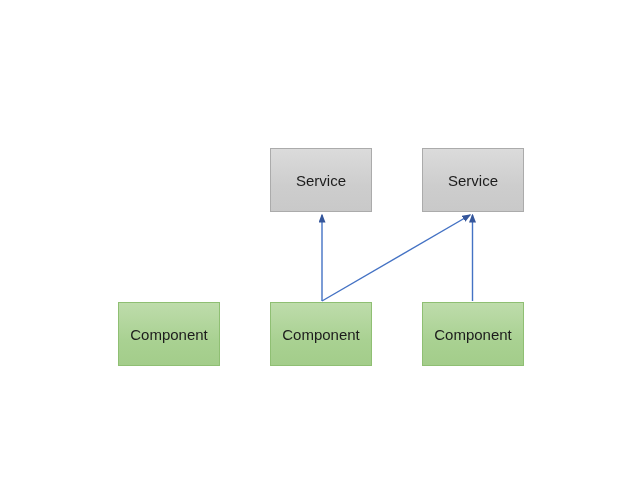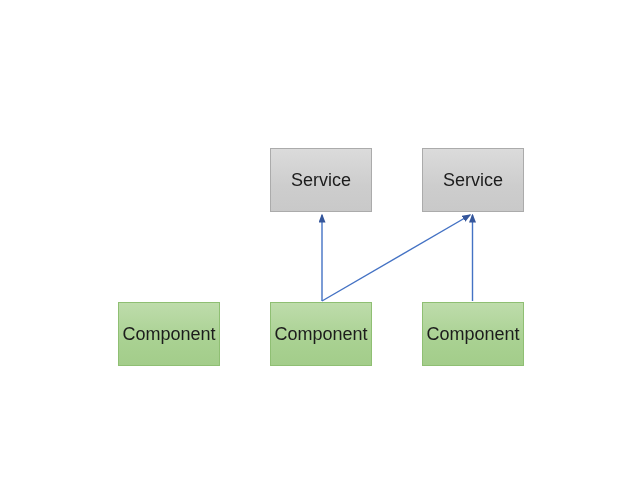--- a/index.html
+++ b/index.html
@@ -22,21 +22,21 @@
     width: 638px;
     height: 478px;
     pointer-events: none;
   }
   .node {
     position: absolute;
     box-sizing: border-box;
     display: flex;
     align-items: center;
     justify-content: center;
-    font-size: 18px;
+    font-size: 15px;
     color: #1c1c1c;
     text-align: center;
   }
   .node.service {
     background: linear-gradient(180deg, #dbdbdb 0%, #cdcdcd 60%, #c9c9c9 100%);
     border: 1px solid #ababab;
   }
   .node.component {
     background: linear-gradient(180deg, #bedcab 0%, #a9d192 60%, #a3cd8a 100%);
     border: 1px solid #8fbf73;

